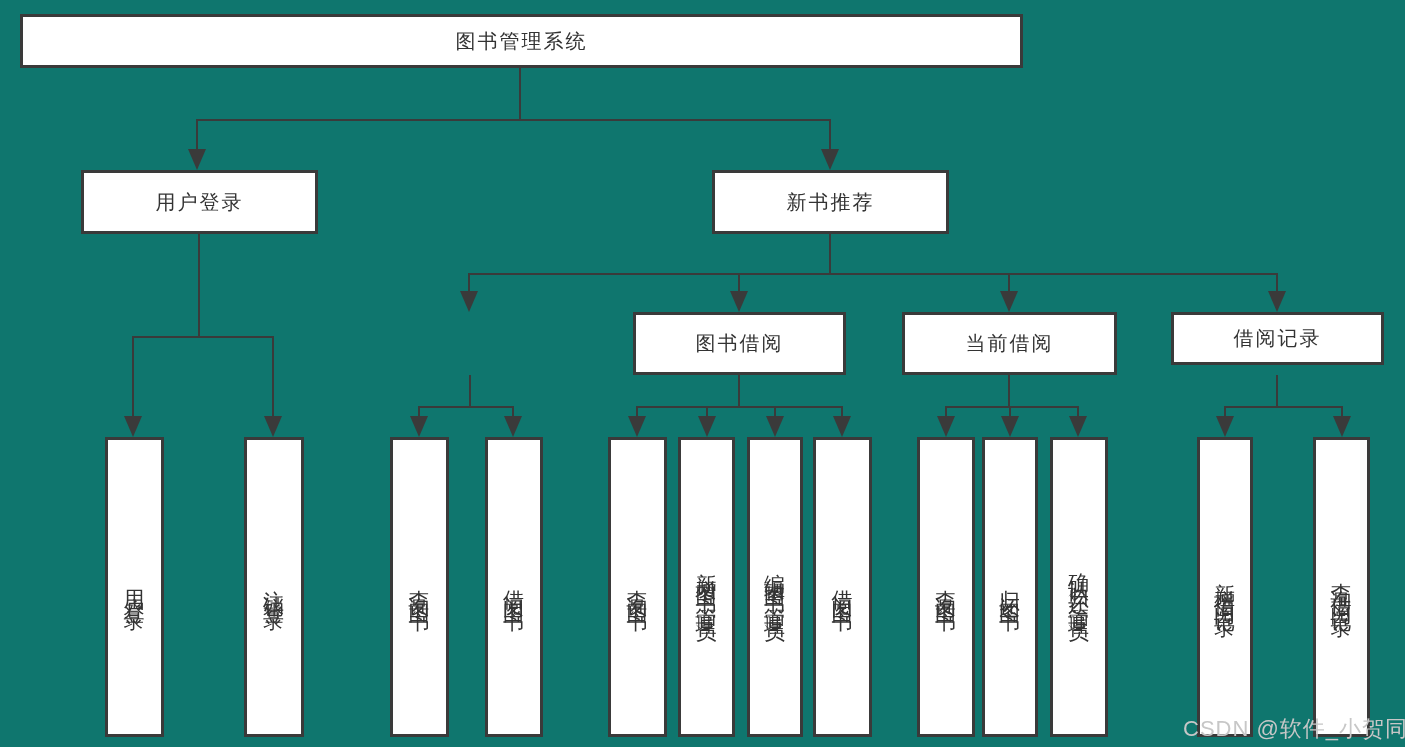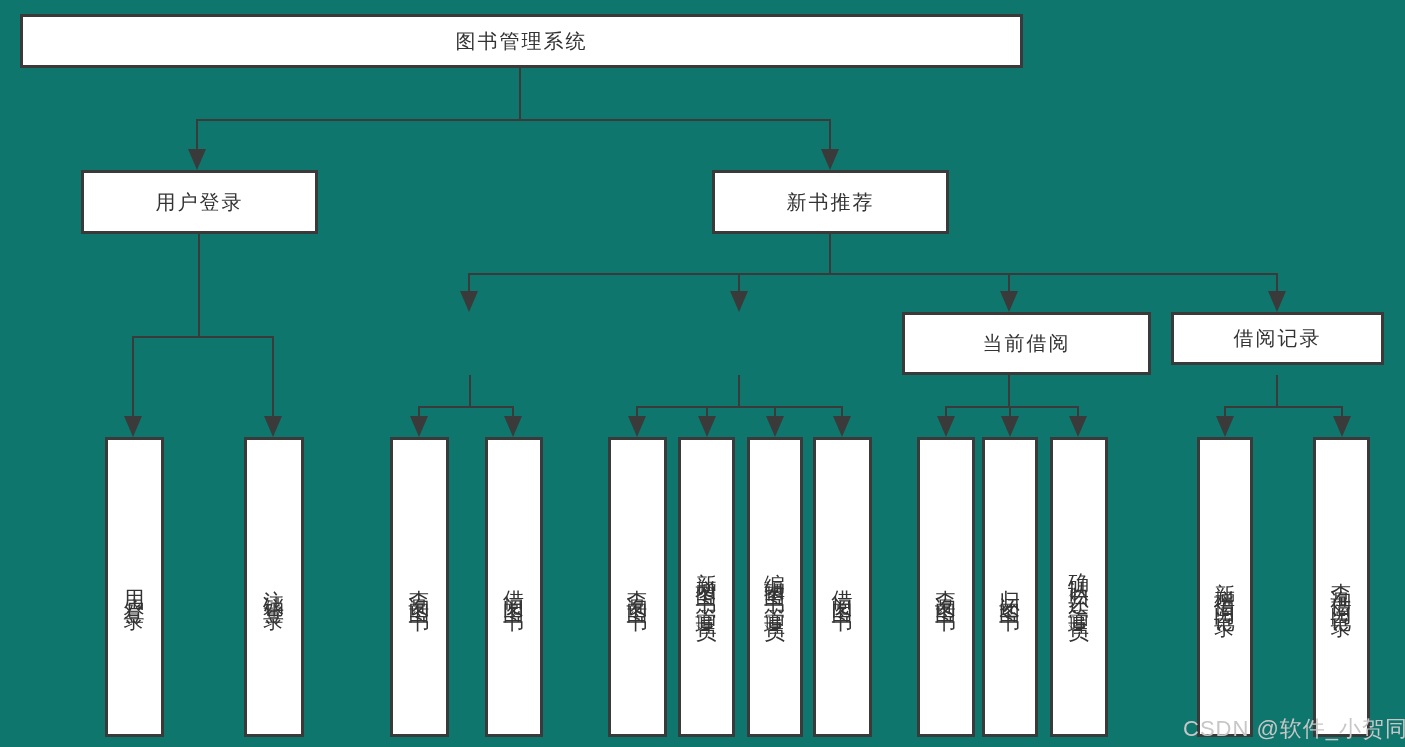--- a/index.html
+++ b/index.html
@@ -64,21 +64,24 @@
   <div class="hline" style="left:468px;top:273px;width:810px;"></div>
   <div class="vline" style="left:468px;top:273px;height:20px;"></div>
   <div class="arrow" style="left:460px;top:291px;"></div>
   <div class="vline" style="left:738px;top:273px;height:20px;"></div>
   <div class="arrow" style="left:730px;top:291px;"></div>
   <div class="vline" style="left:1008px;top:273px;height:20px;"></div>
   <div class="arrow" style="left:1000px;top:291px;"></div>
   <div class="vline" style="left:1276px;top:273px;height:20px;"></div>
   <div class="arrow" style="left:1268px;top:291px;"></div>
 
-  <div class="box" style="left:902px;top:312px;width:249px;height:63px;">
+  <div class="box" style="left:633px;top:312px;width:213px;height:63px;">
+    <span>图书借阅</span>
+  </div>
+  <div class="box" style="left:902px;top:312px;width:215px;height:63px;">
     <span>当前借阅</span>
   </div>
   <div class="box" style="left:1171px;top:312px;width:213px;height:53px;">
     <span>借阅记录</span>
   </div>
 
   <div class="vline" style="left:469px;top:375px;height:31px;"></div>
   <div class="hline" style="left:418px;top:406px;width:96px;"></div>
   <div class="vline" style="left:418px;top:406px;height:12px;"></div>
   <div class="arrow" style="left:410px;top:416px;"></div>

